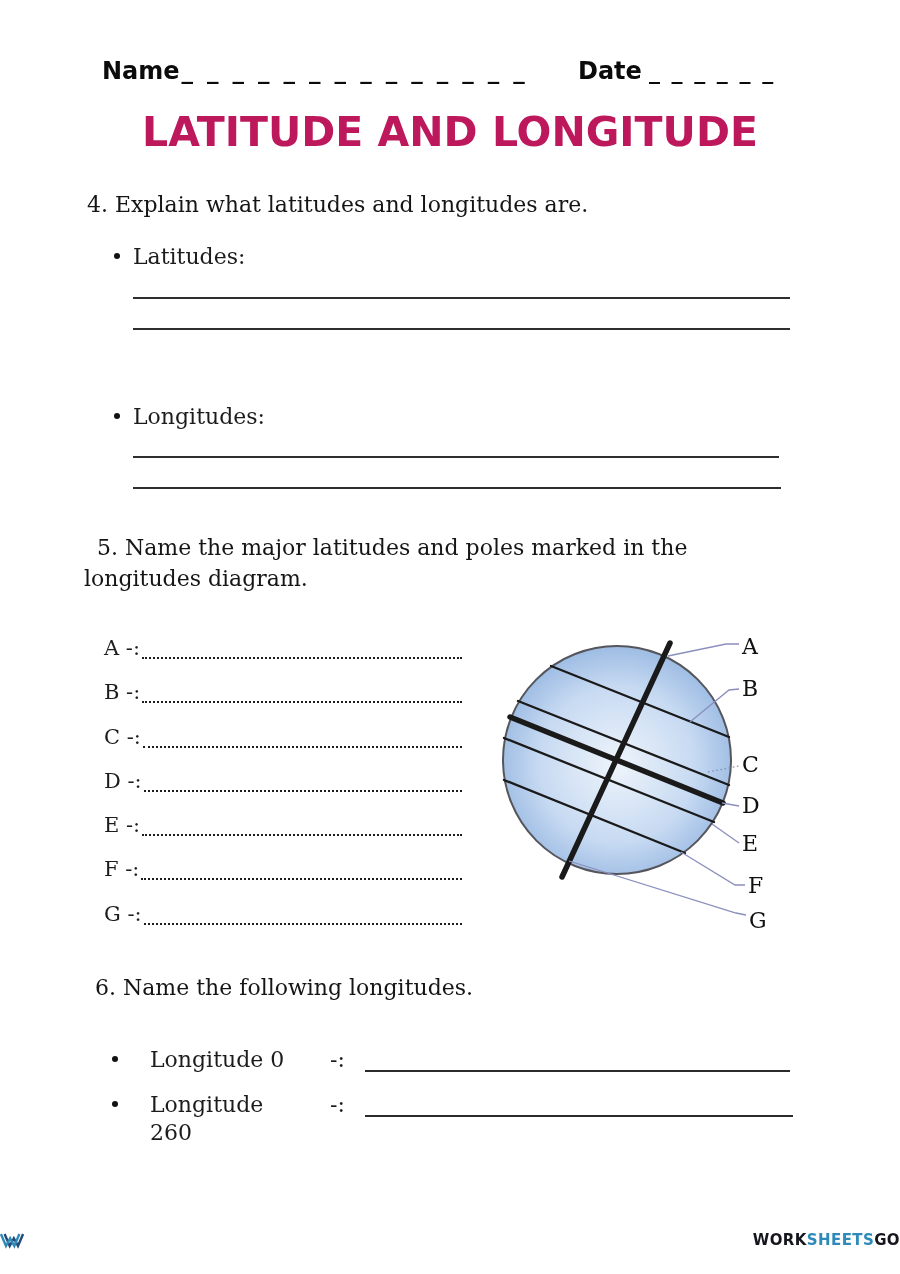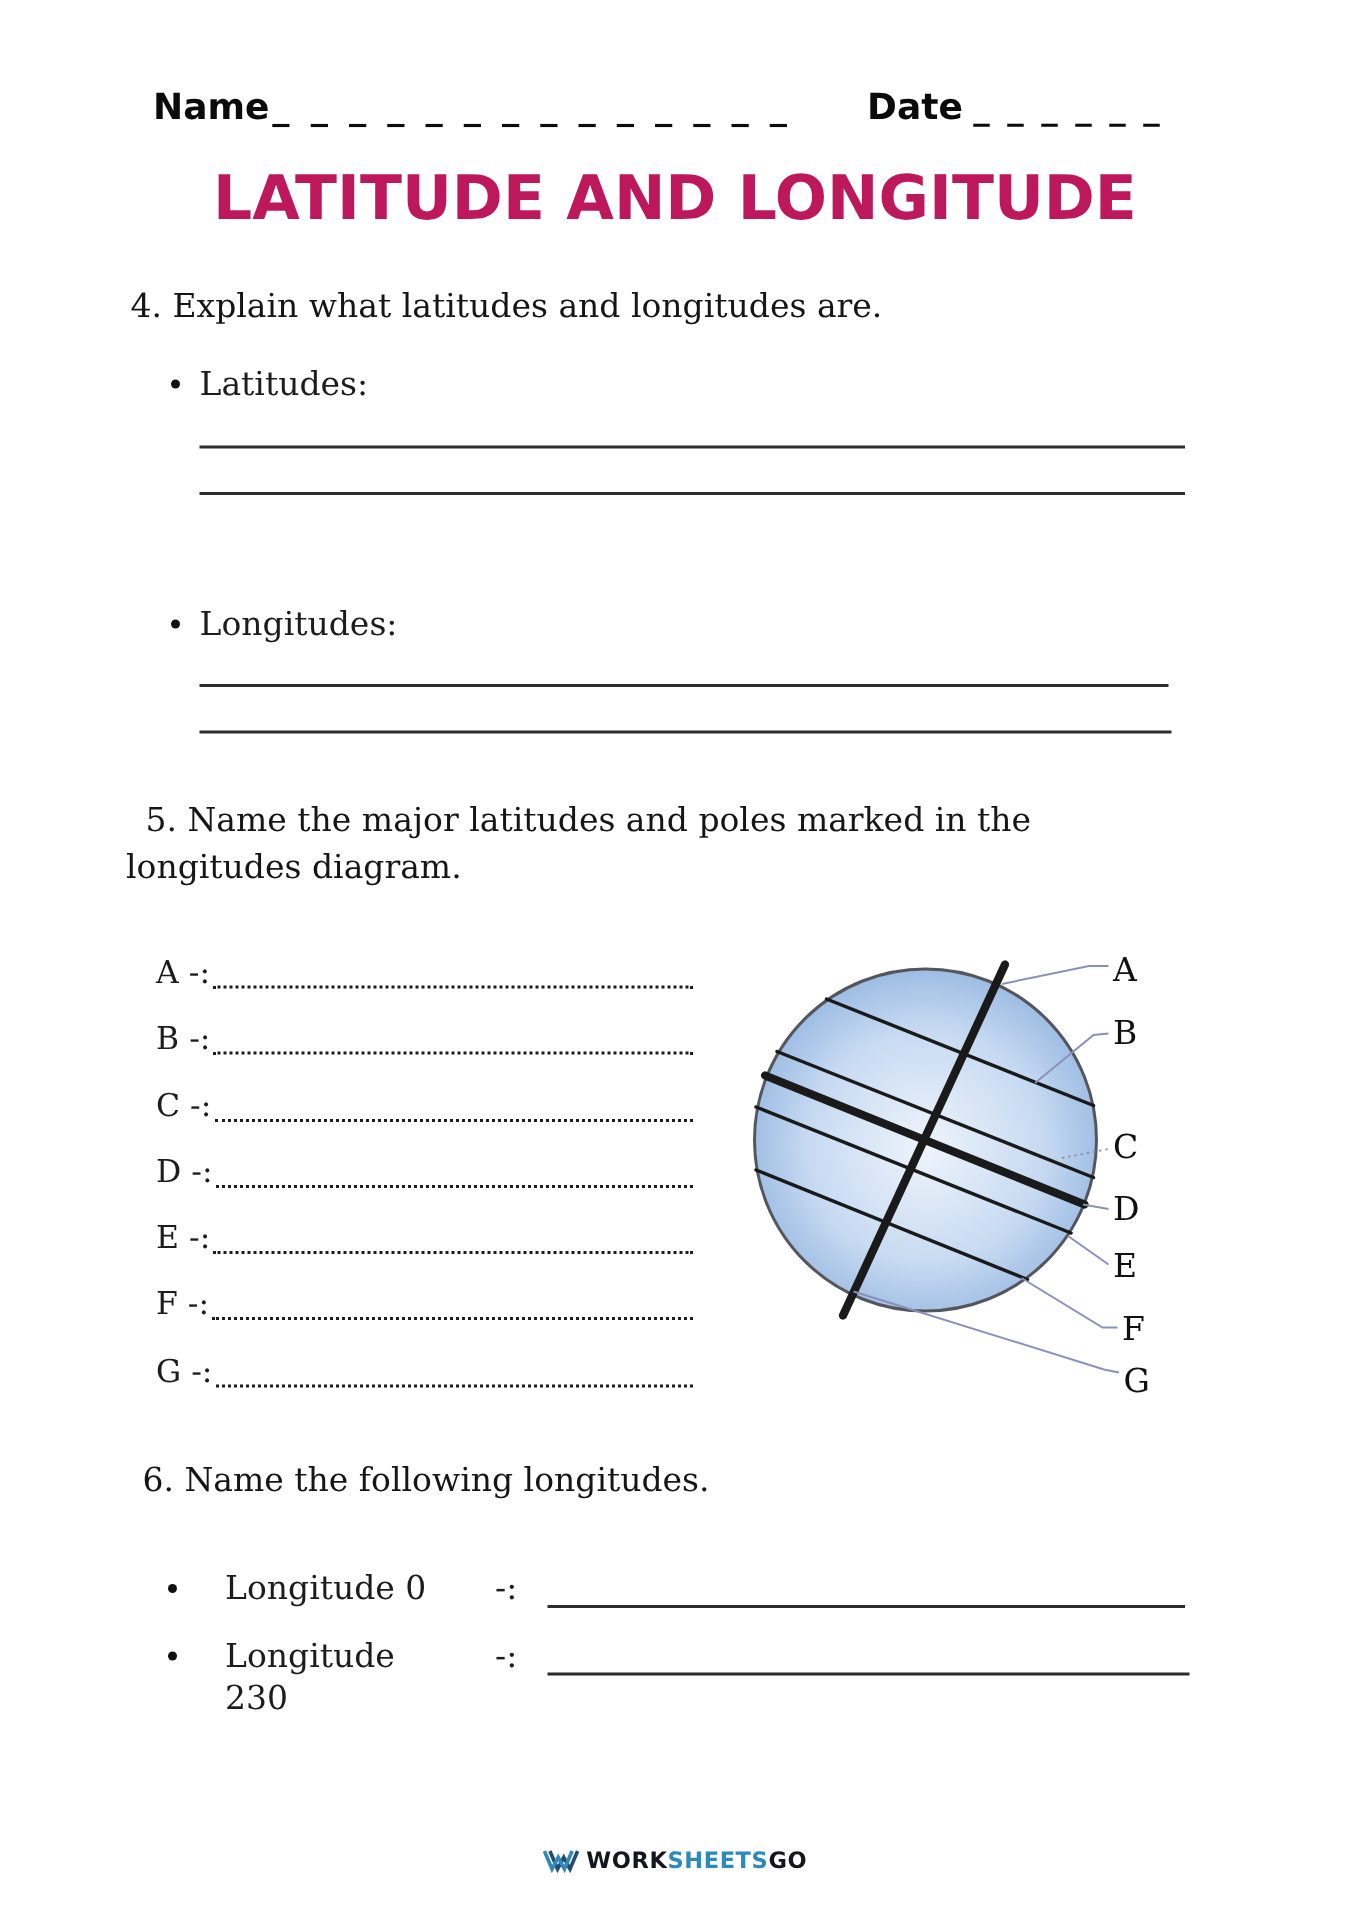--- a/index.html
+++ b/index.html
@@ -41,21 +41,21 @@
   .globe-wrap{position:absolute;left:488px;top:628px;width:302px;height:310px;}
   .globe-wrap svg{display:block;}
   .globe-letter{font-family:"DejaVu Serif",serif;font-size:22px;fill:#101010;}
   
   .q3-row{position:absolute;display:flex;align-items:flex-start;height:30px;font-size:22px;line-height:28px;gap:18px;}
   .q3-row .bullet-dot{margin-top:10px;}
   .q3-row .qlabel{margin-left:14px;width:162px;flex:0 0 auto;}
   .q3-row .qsep{flex:0 0 auto;}
   .q3-row .uline{flex:1 1 auto;height:24px;border-bottom:2px solid #2b2b2b;margin-left:2px;}
   
-  .footer{position:absolute;top:1231px;left:0;width:100%;display:flex;justify-content:center;align-items:center;gap:5px;}
+  .footer{position:absolute;top:1231px;left:0;width:100%;display:flex;justify-content:space-between;align-items:center;gap:5px;}
   .brand{font-family:"DejaVu Sans",sans-serif;font-weight:800;font-size:15px;letter-spacing:0.4px;white-space:nowrap;}
   .brand .dark{color:#15151d;}
   .brand .blue{color:#2e8ab8;}
 </style>
 </head>
 <body>
 
 <div class="page">
 
   <div class="hdr-group name-group">
@@ -163,21 +163,21 @@
   <div class="q-text q3-text">6. Name the following longitudes.</div>
 
   <div class="q3-row" style="left:112px;top:1046px;width:678px;">
     <span class="bullet-dot"></span>
     <span class="qlabel">Longitude 0</span>
     <span class="qsep">-:</span>
     <span class="uline"></span>
   </div>
   <div class="q3-row" style="left:112px;top:1091px;width:681px;">
     <span class="bullet-dot"></span>
-    <span class="qlabel">Longitude 230</span>
+    <span class="qlabel">Longitude 260</span>
     <span class="qsep">-:</span>
     <span class="uline"></span>
   </div>
 
   <div class="footer">
     <svg width="24" height="17" viewBox="0 0 26 18">
       <polyline points="5,2 10.5,15 15,6.5 19.5,15 25,2" fill="none" stroke="#244a75" stroke-width="2.6"></polyline>
       <polyline points="1,2 6.5,15 11,6.5 15.5,15 21,2" fill="none" stroke="#2e8ab8" stroke-width="2.6"></polyline>
     </svg>
     <span class="brand"><span class="dark">WORK</span><span class="blue">SHEETS</span><span class="dark">GO</span></span>

